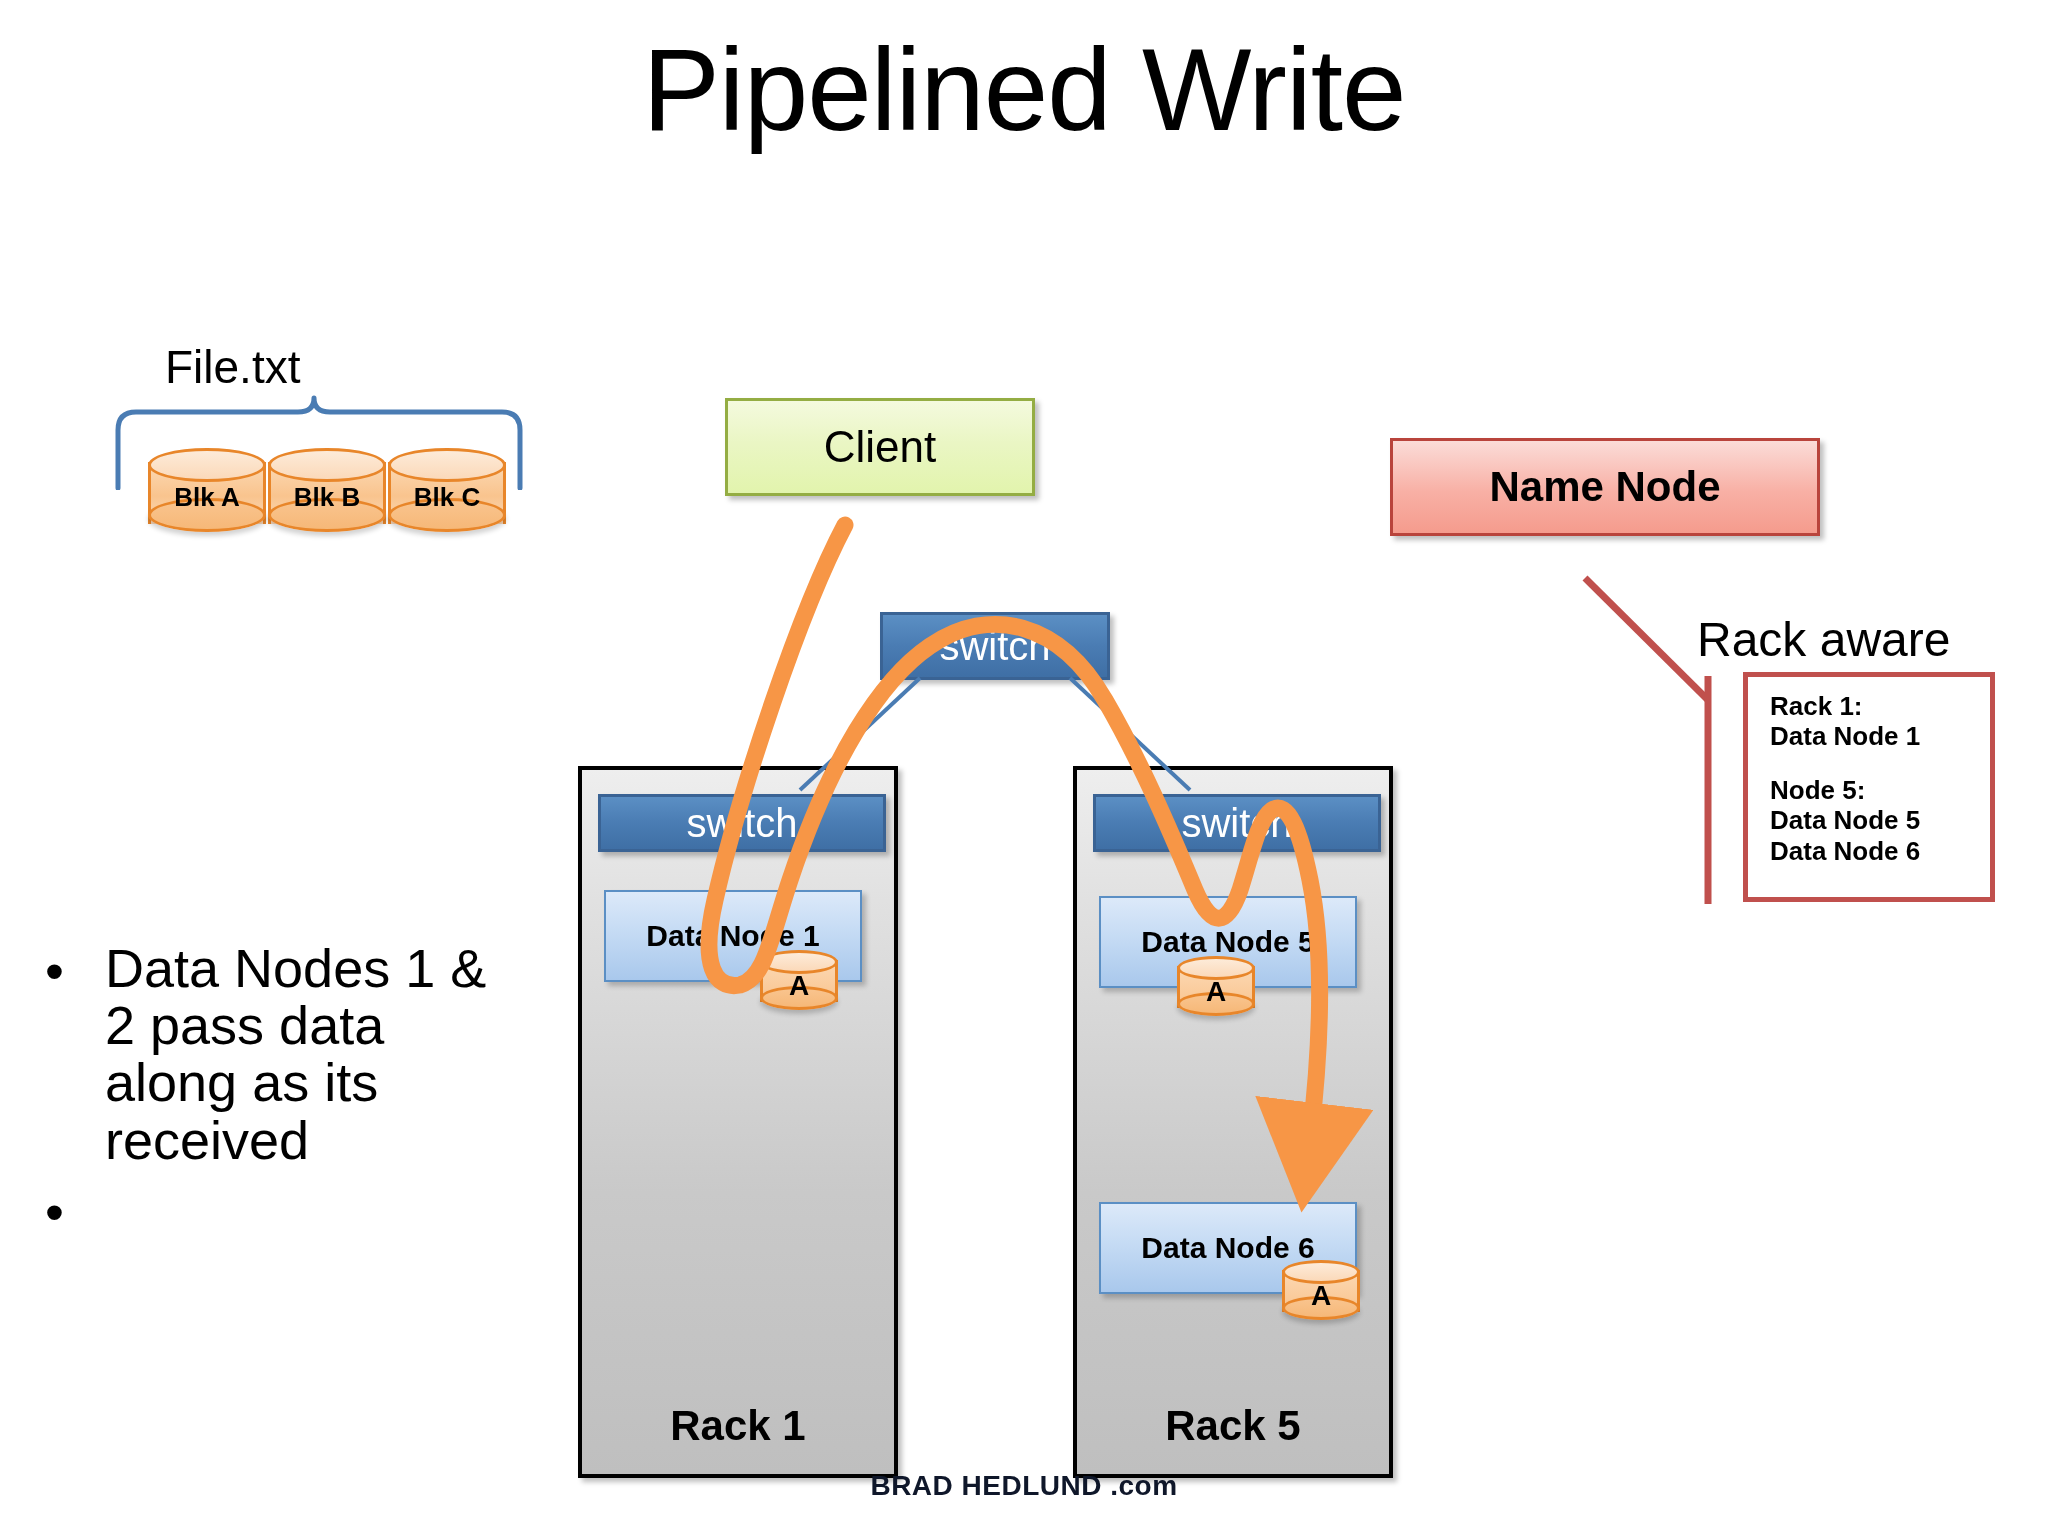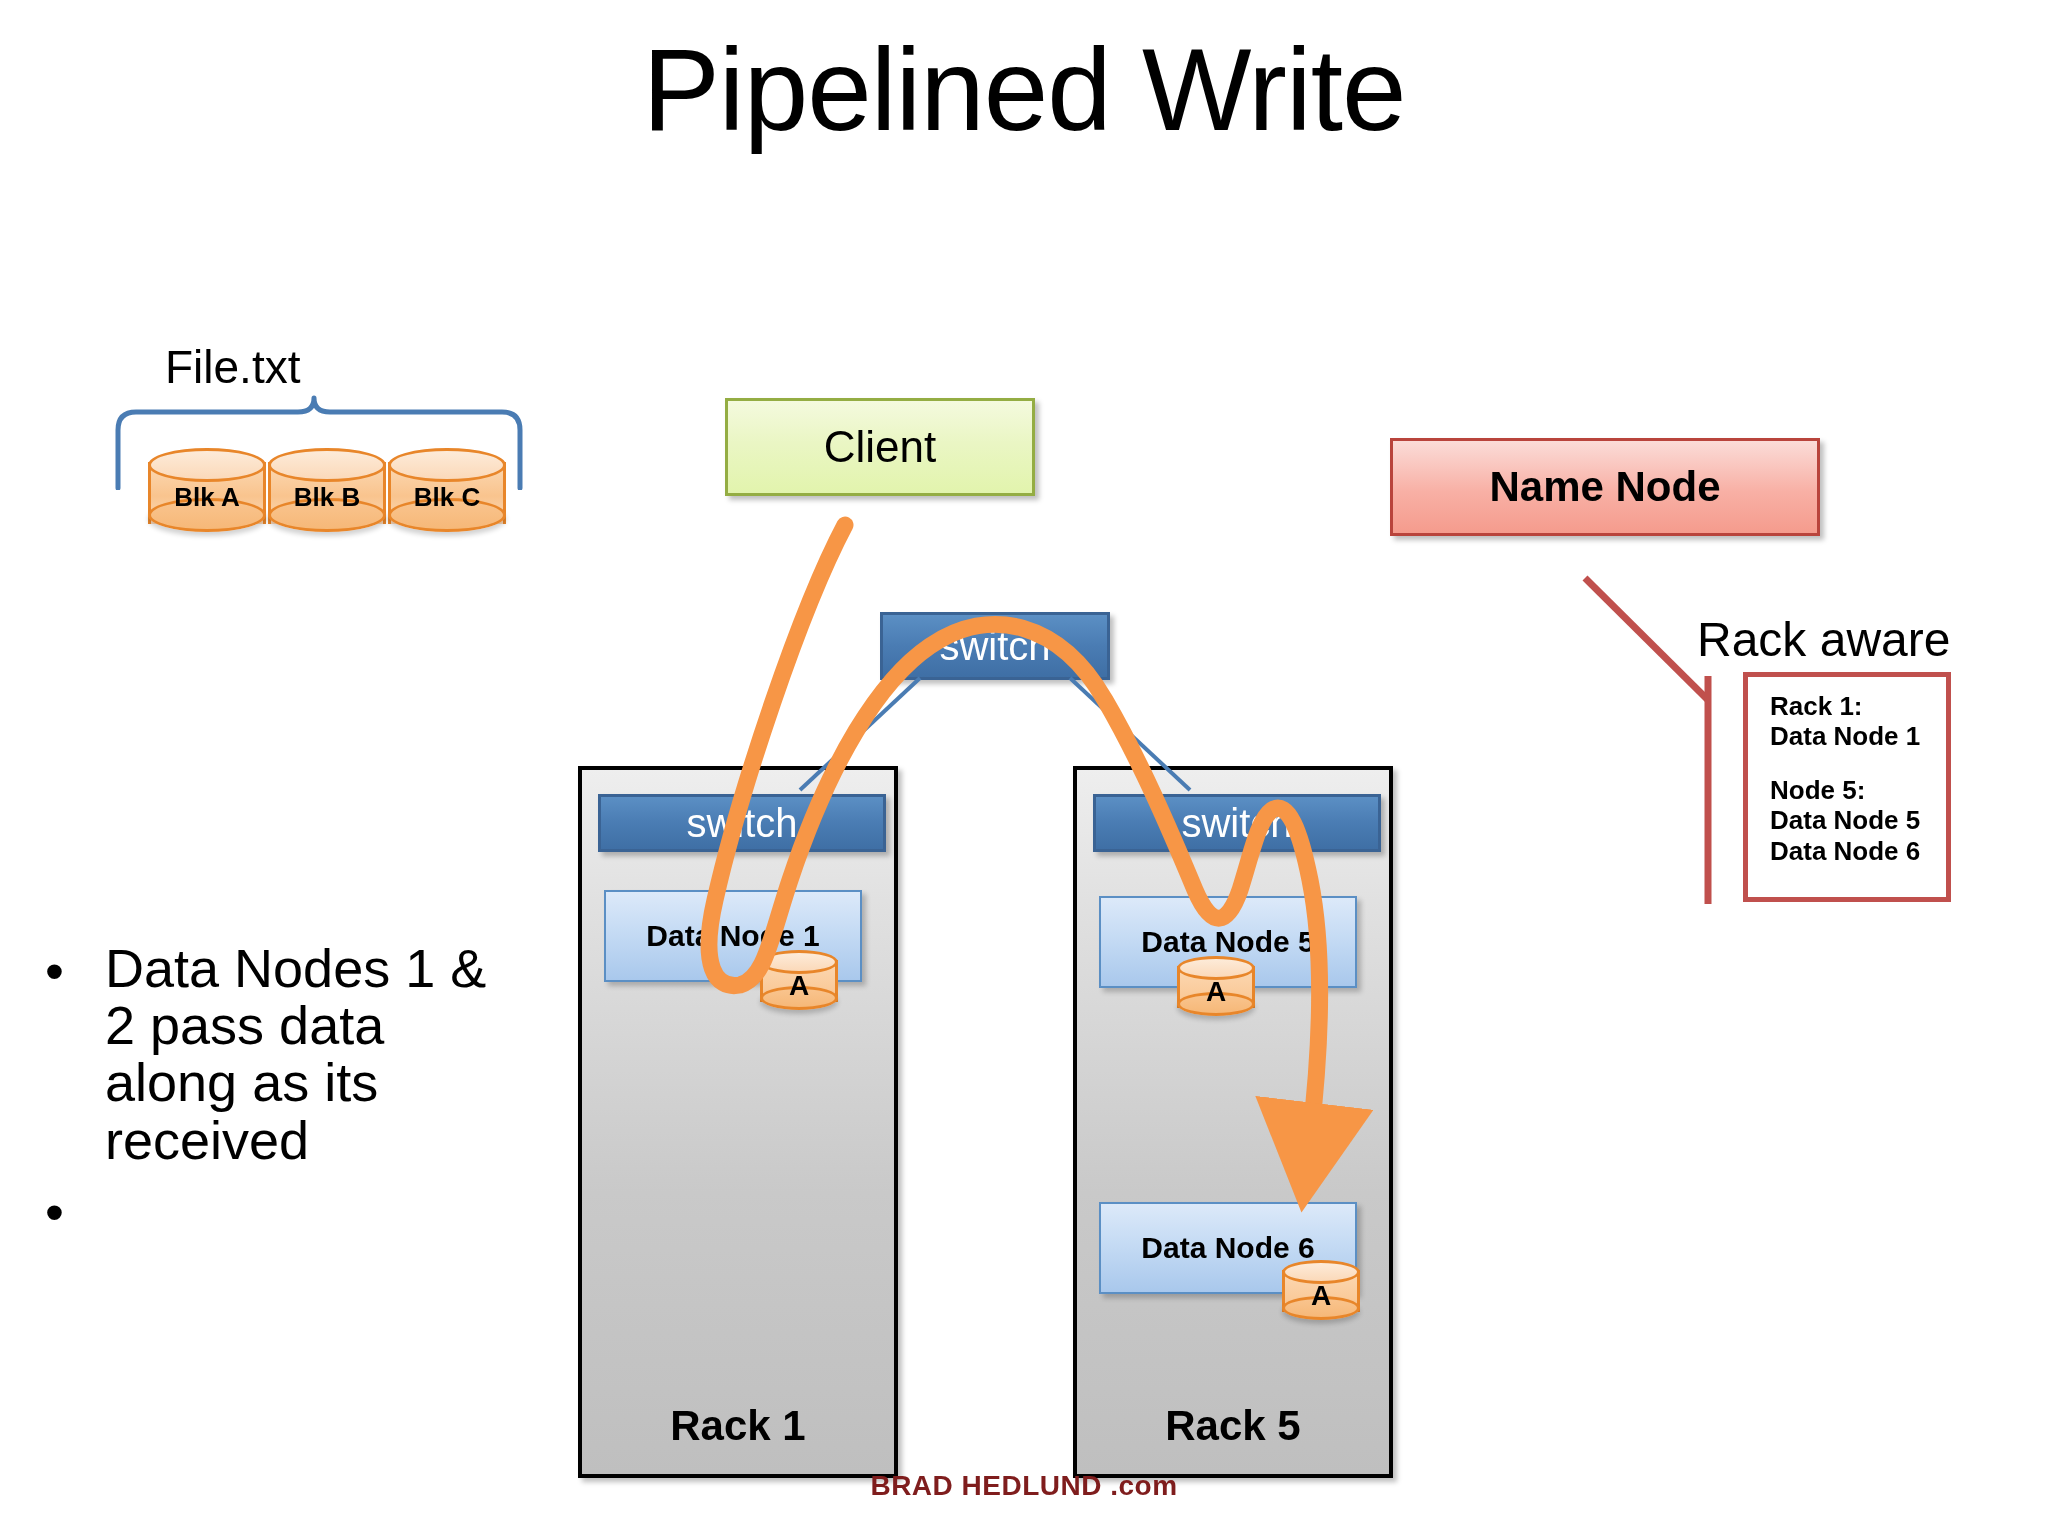--- a/index.html
+++ b/index.html
@@ -200,21 +200,21 @@
   
   #rack-aware-label {
     position: absolute;
     left: 1697px; top: 612px;
     font-size: 48px; color: #000;
     white-space: nowrap;
   }
   #rack-aware-box {
     position: absolute;
     left: 1743px; top: 672px;
-    width: 208px; height: 230px;
+    width: 252px; height: 230px;
     border: 5px solid #c0504d;
     background: #ffffff;
     box-sizing: border-box;
     padding: 14px 0 0 22px;
   }
   #rack-aware-box .ra-line {
     font-size: 26px; font-weight: bold; color: #000;
     line-height: 1.16;
     white-space: nowrap;
   }
@@ -247,21 +247,21 @@
   }
 
   
   #footer {
     position: absolute;
     left: 0; top: 1470px;
     width: 2048px;
     text-align: center;
     font-size: 28px;
     font-weight: bold;
-    color: #7f1d1d;
+    color: #0f172a;
     letter-spacing: 0.5px;
   }
 
   
   .overlay {
     position: absolute;
     left: 0; top: 0;
     width: 2048px; height: 1536px;
     pointer-events: none;
   }

